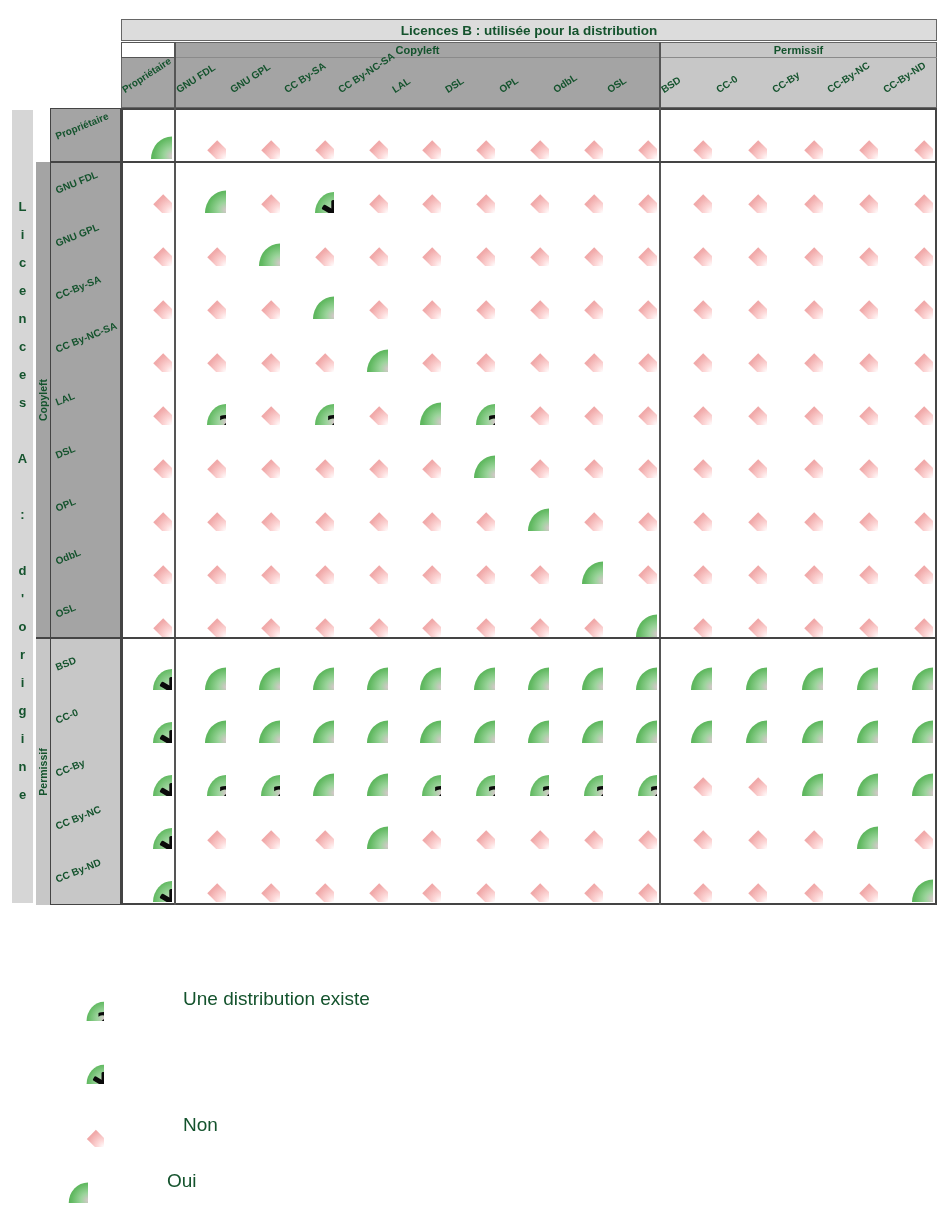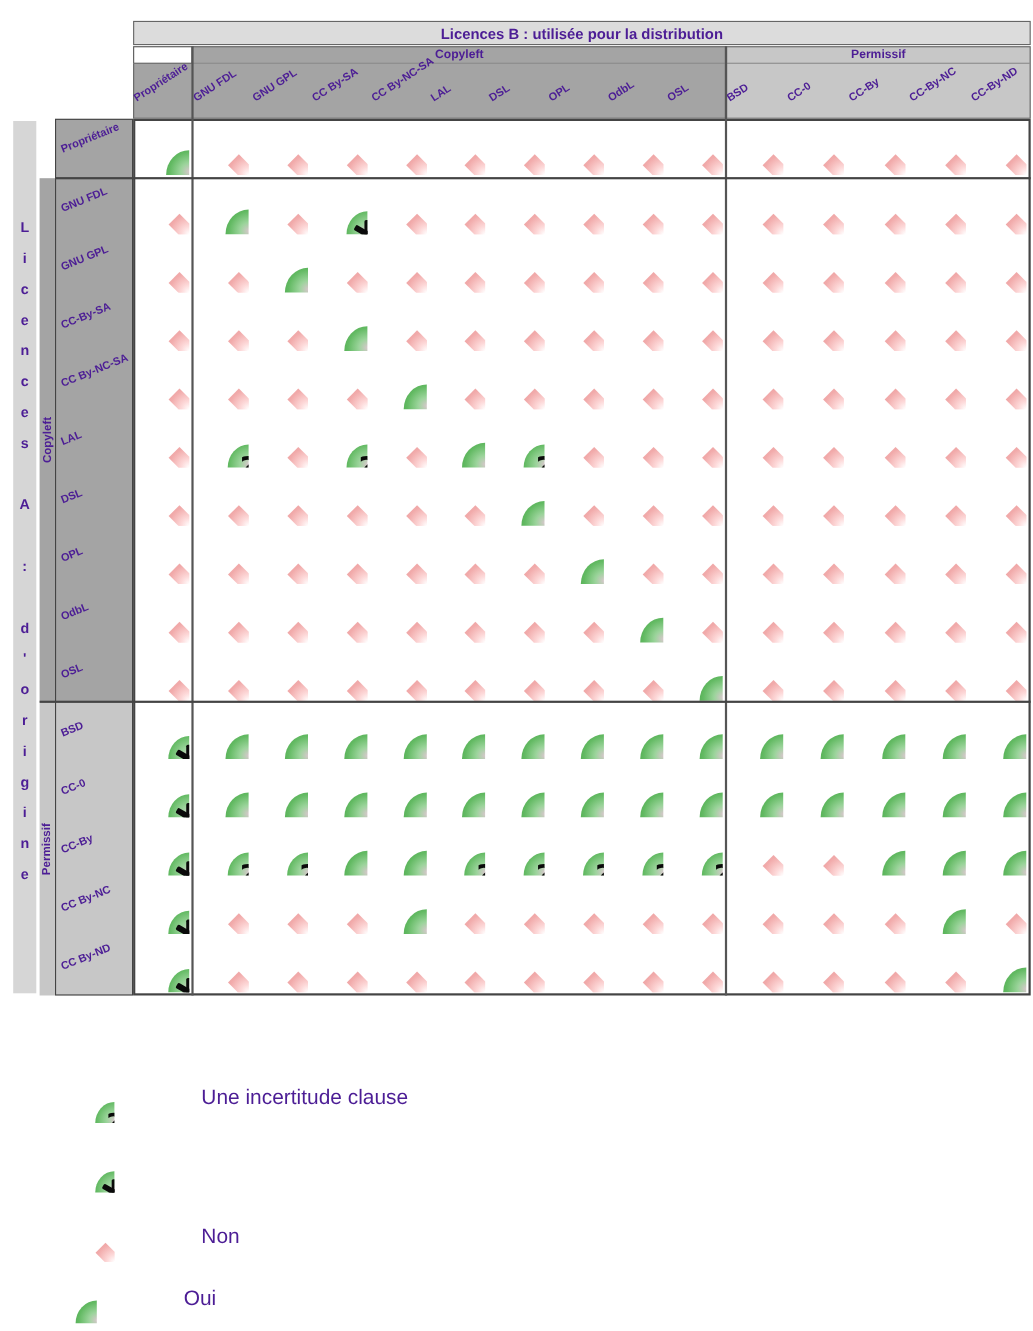--- a/index.html
+++ b/index.html
@@ -1,17 +1,17 @@
 <!DOCTYPE html>
 <html style="--c-dark: #a4a4a4; --c-light: #c7c7c7; --c-topbar: #dcdcdc; --c-leftbar: #d6d6d6;"><head>
 <meta charset="utf-8">
 <style>
   html,body{margin:0;padding:0;background:#fff;}
   .page{position:relative;width:939px;height:1210px;background:#fff;
-        font-family:"Liberation Sans",sans-serif;color:#4c1d95;overflow:hidden;}
+        font-family:"Liberation Sans",sans-serif;color:#14532d;overflow:hidden;}
   .abs{position:absolute;box-sizing:border-box;}
 
   .top-bar{left:121px;top:19px;width:816px;height:22px;background:var(--c-topbar);
            border:1px solid #666;display:flex;align-items:center;justify-content:center;
            font-weight:bold;font-size:13.5px;}
   .hdr-band{top:42px;height:66px;border:1px solid #666;}
   .hdr-dark{left:121px;width:539px;background:var(--c-dark);}
   .hdr-light{left:660px;width:277px;background:var(--c-light);}
   .white-cell{left:121px;top:42px;width:54px;height:16px;background:#fff;border:1px solid #555;}
   .band-label{top:42px;height:16px;display:flex;align-items:center;justify-content:center;
@@ -825,21 +825,21 @@
   <div class="abs vline" style="left:174px;top:42px;height:863px;"></div>
   <div class="abs vline" style="left:659px;top:42px;height:863px;"></div>
   <div class="abs hline" style="left:50px;top:161px;width:887px;"></div>
   <div class="abs hline" style="left:36px;top:637px;width:901px;"></div>
 
   <div id="legend">
       <div class="abs legend-row" style="left: 60px; top: 977px; height: 44px; width: 820px;">
         <svg class="cell-sym" width="44" height="44" viewBox="-24 -24 48 48" style="left: 0px; top: 0px; position: absolute;">
           <use href="#sym-Q" xlink:href="#sym-Q"></use>
         </svg>
-        <span class="legend-text">Une incertitude clause</span>
+        <span class="legend-text">Une distribution existe</span>
       </div>
       <div class="abs legend-row" style="left: 60px; top: 1040px; height: 44px; width: 820px;">
         <svg class="cell-sym" width="44" height="44" viewBox="-24 -24 48 48" style="left: 0px; top: 0px; position: absolute;">
           <use href="#sym-A" xlink:href="#sym-A"></use>
         </svg>
       </div>
       <div class="abs legend-row" style="left: 60px; top: 1103px; height: 44px; width: 820px;">
         <svg class="cell-sym" width="44" height="44" viewBox="-24 -24 48 48" style="left: 0px; top: 0px; position: absolute;">
           <use href="#sym-N" xlink:href="#sym-N"></use>
         </svg>

